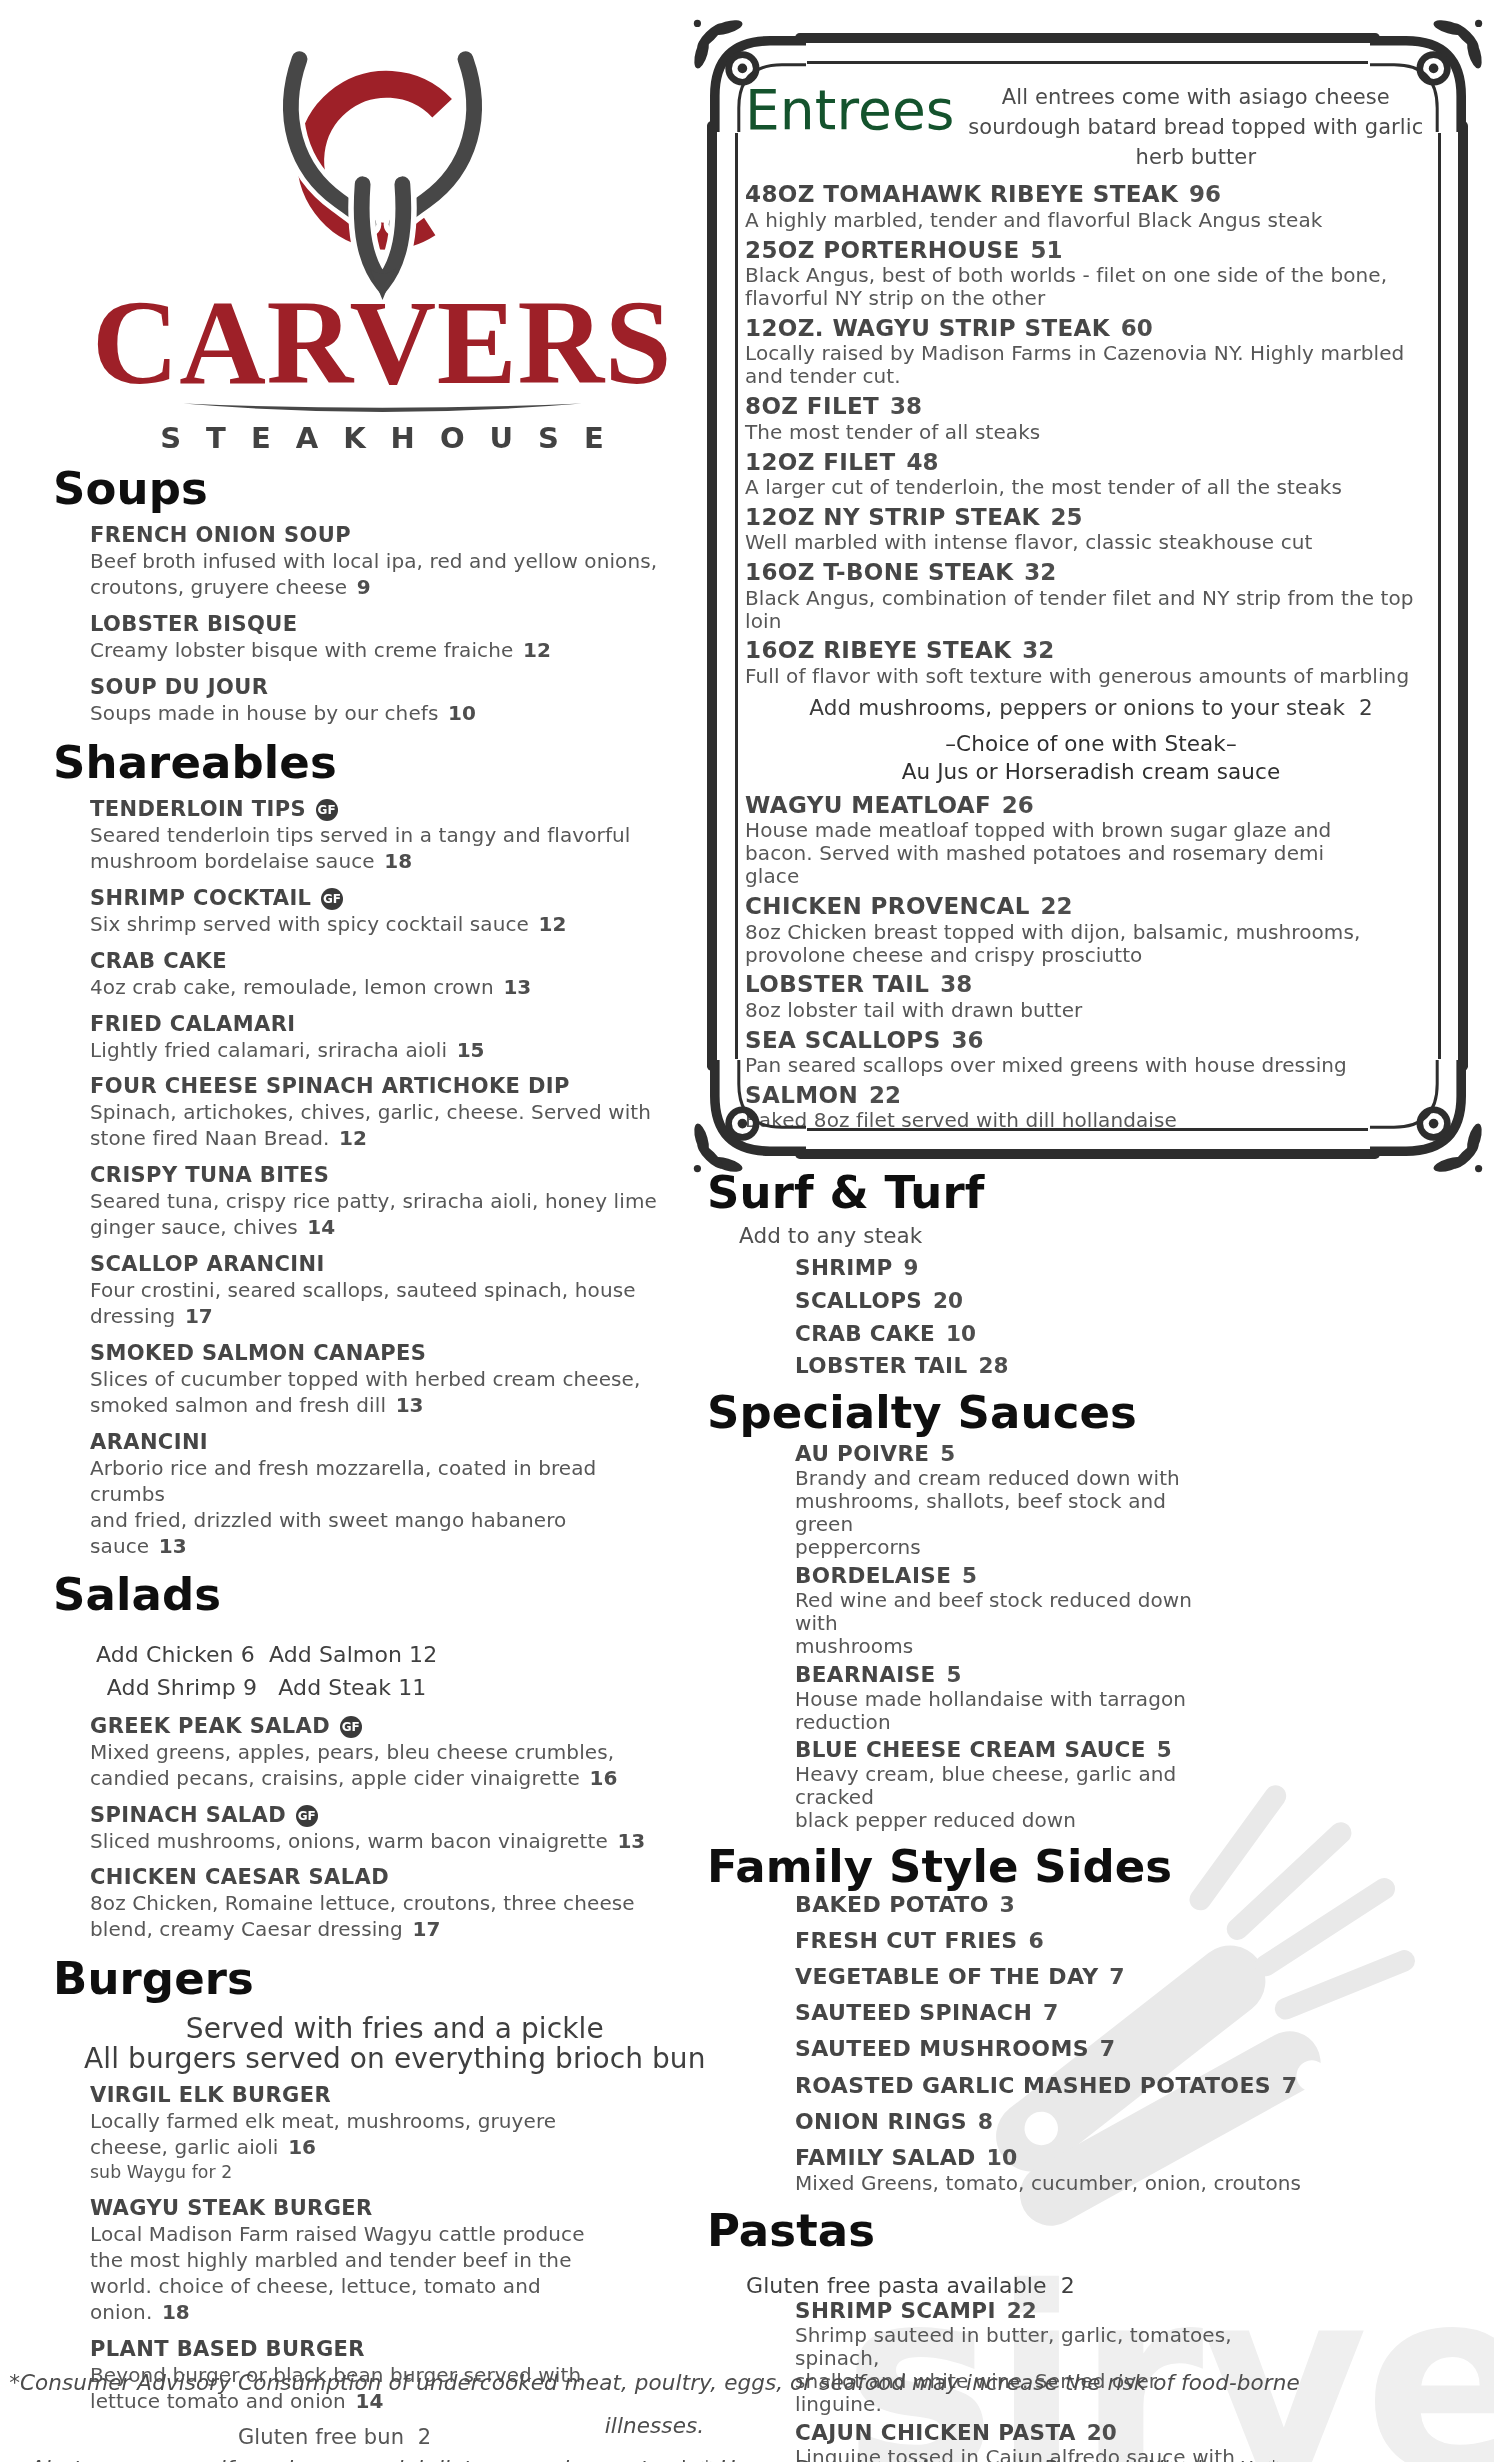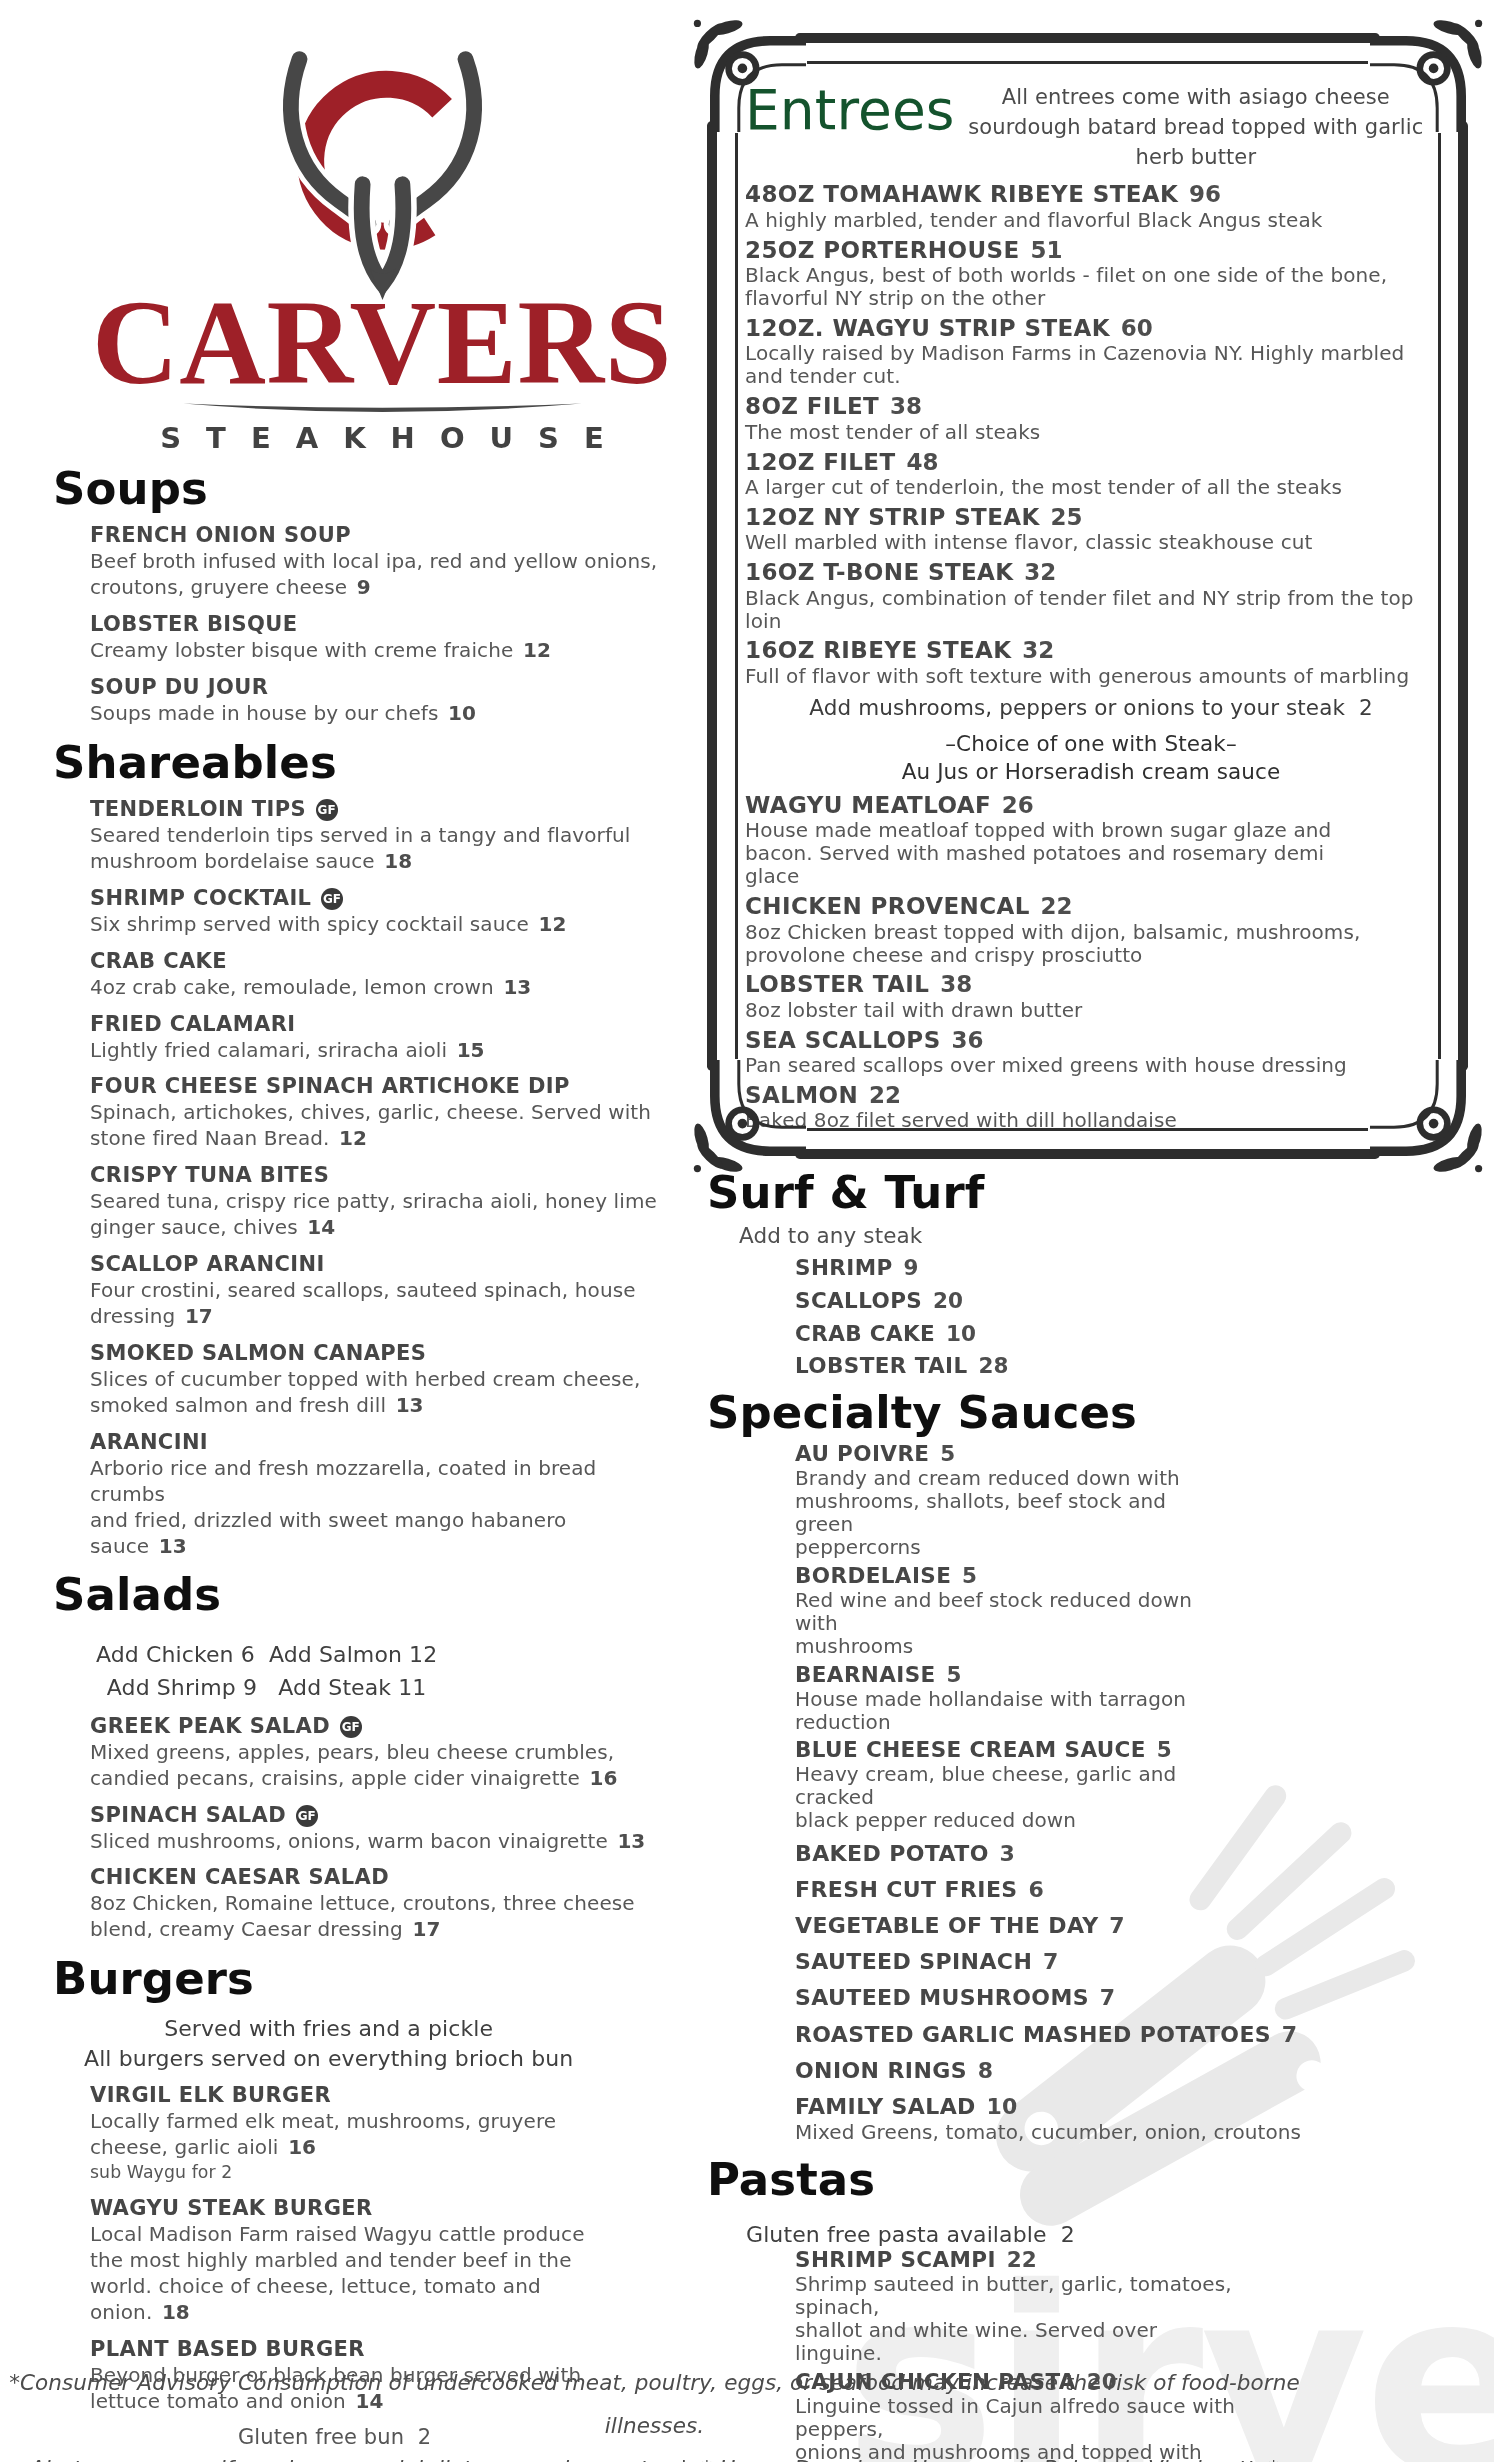--- a/index.html
+++ b/index.html
@@ -36,21 +36,21 @@
   .item-price{font-weight:700;color:#4e4e4e;margin-left:10.8px;letter-spacing:0;text-align:right;}
   .desc-price{margin-left:9.6px;color:#4e4e4e;}
   .item-sub{font-size:17.3px;color:#565656;line-height:23px;margin-top:1.2px;}
   .gf-badge{display:inline-block;width:22px;height:22px;border-radius:50%;background:#3a3a3a;
             color:#fff;font-size:12px;font-weight:700;line-height:22px;text-align:center;
             margin-left:9.6px;vertical-align:1.8px;letter-spacing:0;}
   .prewrap{white-space:pre-wrap;}
 
   
   .addons{margin:18px 0 0 43px;text-align:center;font-size:22px;color:#3f3f3f;line-height:33px;}
-  .burgers-note{margin:9.6px 0 0 31px;text-align:center;font-size:22px;color:#3f3f3f;line-height:30px;}
+  .burgers-note{margin:9.6px 0 0 31px;text-align:center;font-size:28px;color:#3f3f3f;line-height:30px;}
   .burgers-extra{margin:9.6px 0 0 185px;font-size:21px;color:#555;}
 
   
   .entrees-box{position:relative;padding:14.4px 31px 21.5px 38px;}
   .fr{position:absolute;background:#2e2e2e;}
   .fr.th-t{left:88px;right:88px;top:0;height:9.6px;border-radius:4.8px;}
   .fr.tn-t{left:100px;right:100px;top:27.5px;height:3px;}
   .fr.th-b{left:88px;right:88px;bottom:0;height:9.6px;border-radius:4.8px;}
   .fr.tn-b{left:100px;right:100px;bottom:27.5px;height:3px;}
   .fr.th-l{top:88px;bottom:88px;left:0;width:9.6px;border-radius:4.8px;}
@@ -417,20 +417,21 @@
           </div>
           <div class="item">
             <div class="item-head"><span class="item-name">BLUE CHEESE CREAM SAUCE</span><span class="item-price">5</span></div>
             <div class="item-desc">Heavy cream, blue cheese, garlic and cracked</div>
             <div class="item-desc">black pepper reduced down</div>
           </div>
         </div>
     </section>
 
     <section>
+      <h2 class="sec-title">Family Style Sides</h2>
       <div class="sides-items">
           <div class="item">
             <div class="item-head"><span class="item-name">BAKED POTATO</span><span class="item-price">3</span></div>
           </div>
           <div class="item">
             <div class="item-head"><span class="item-name">FRESH CUT FRIES</span><span class="item-price">6</span></div>
           </div>
           <div class="item">
             <div class="item-head"><span class="item-name">VEGETABLE OF THE DAY</span><span class="item-price">7</span></div>
           </div>

